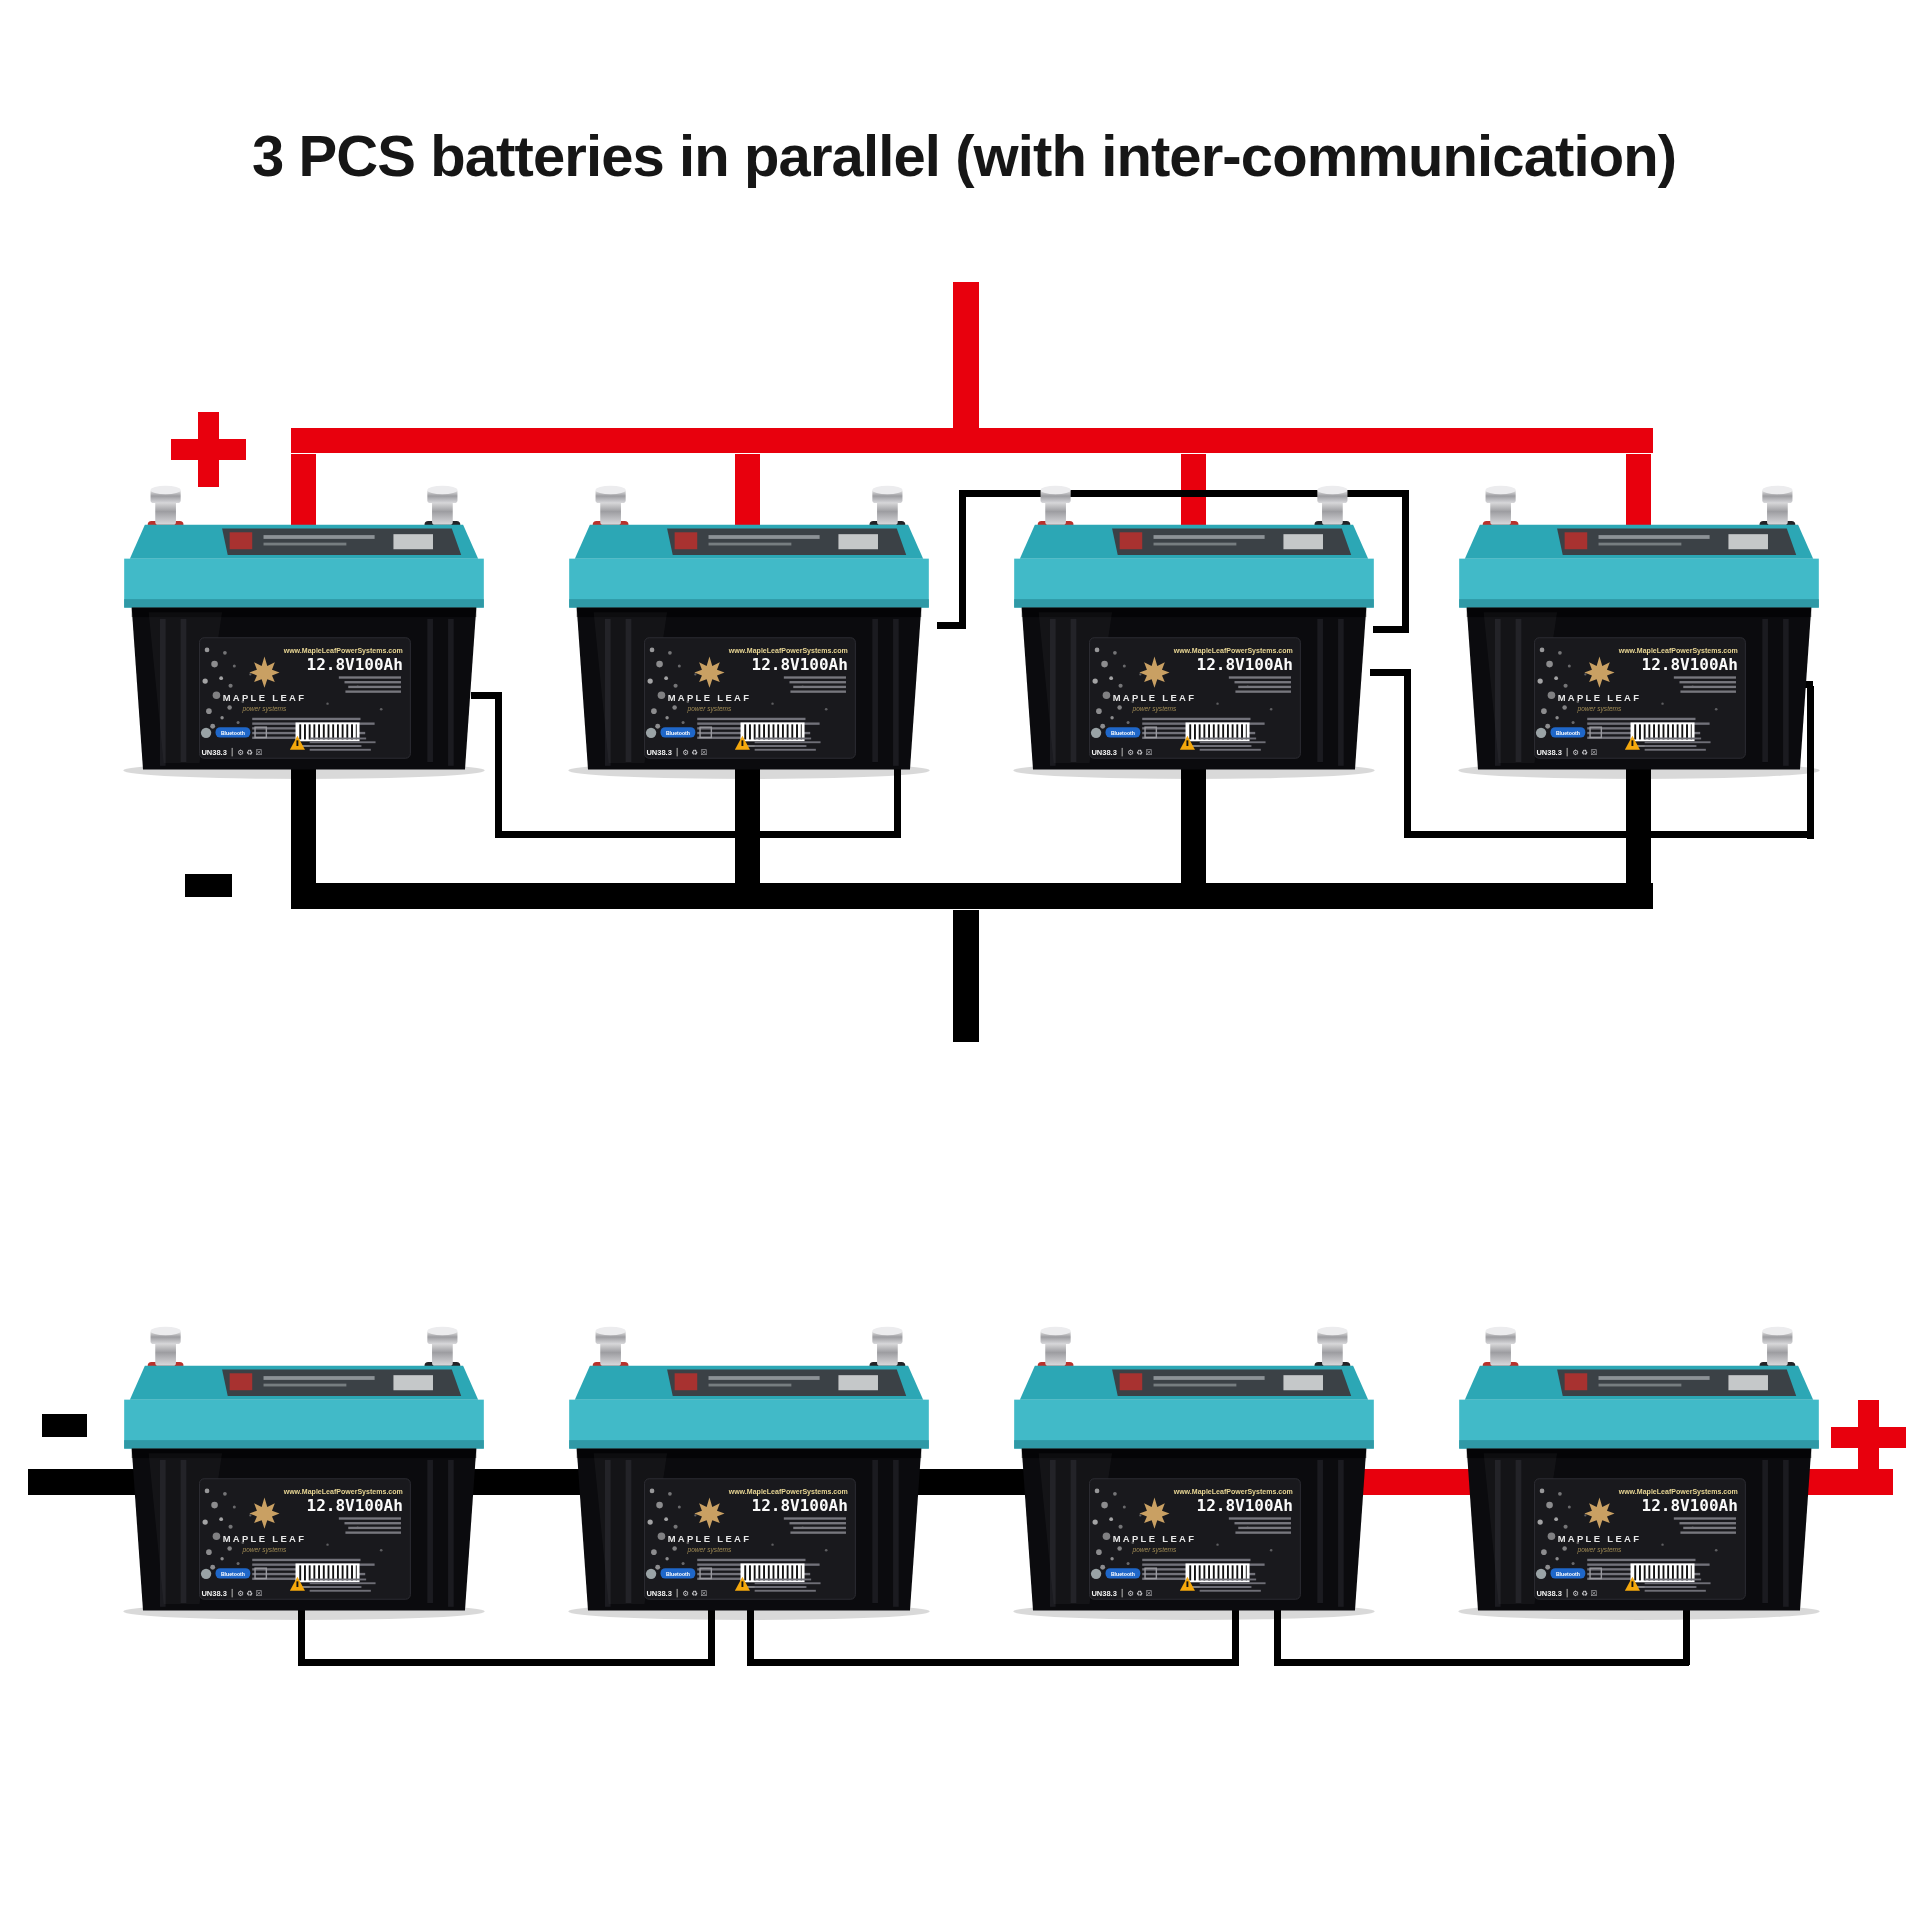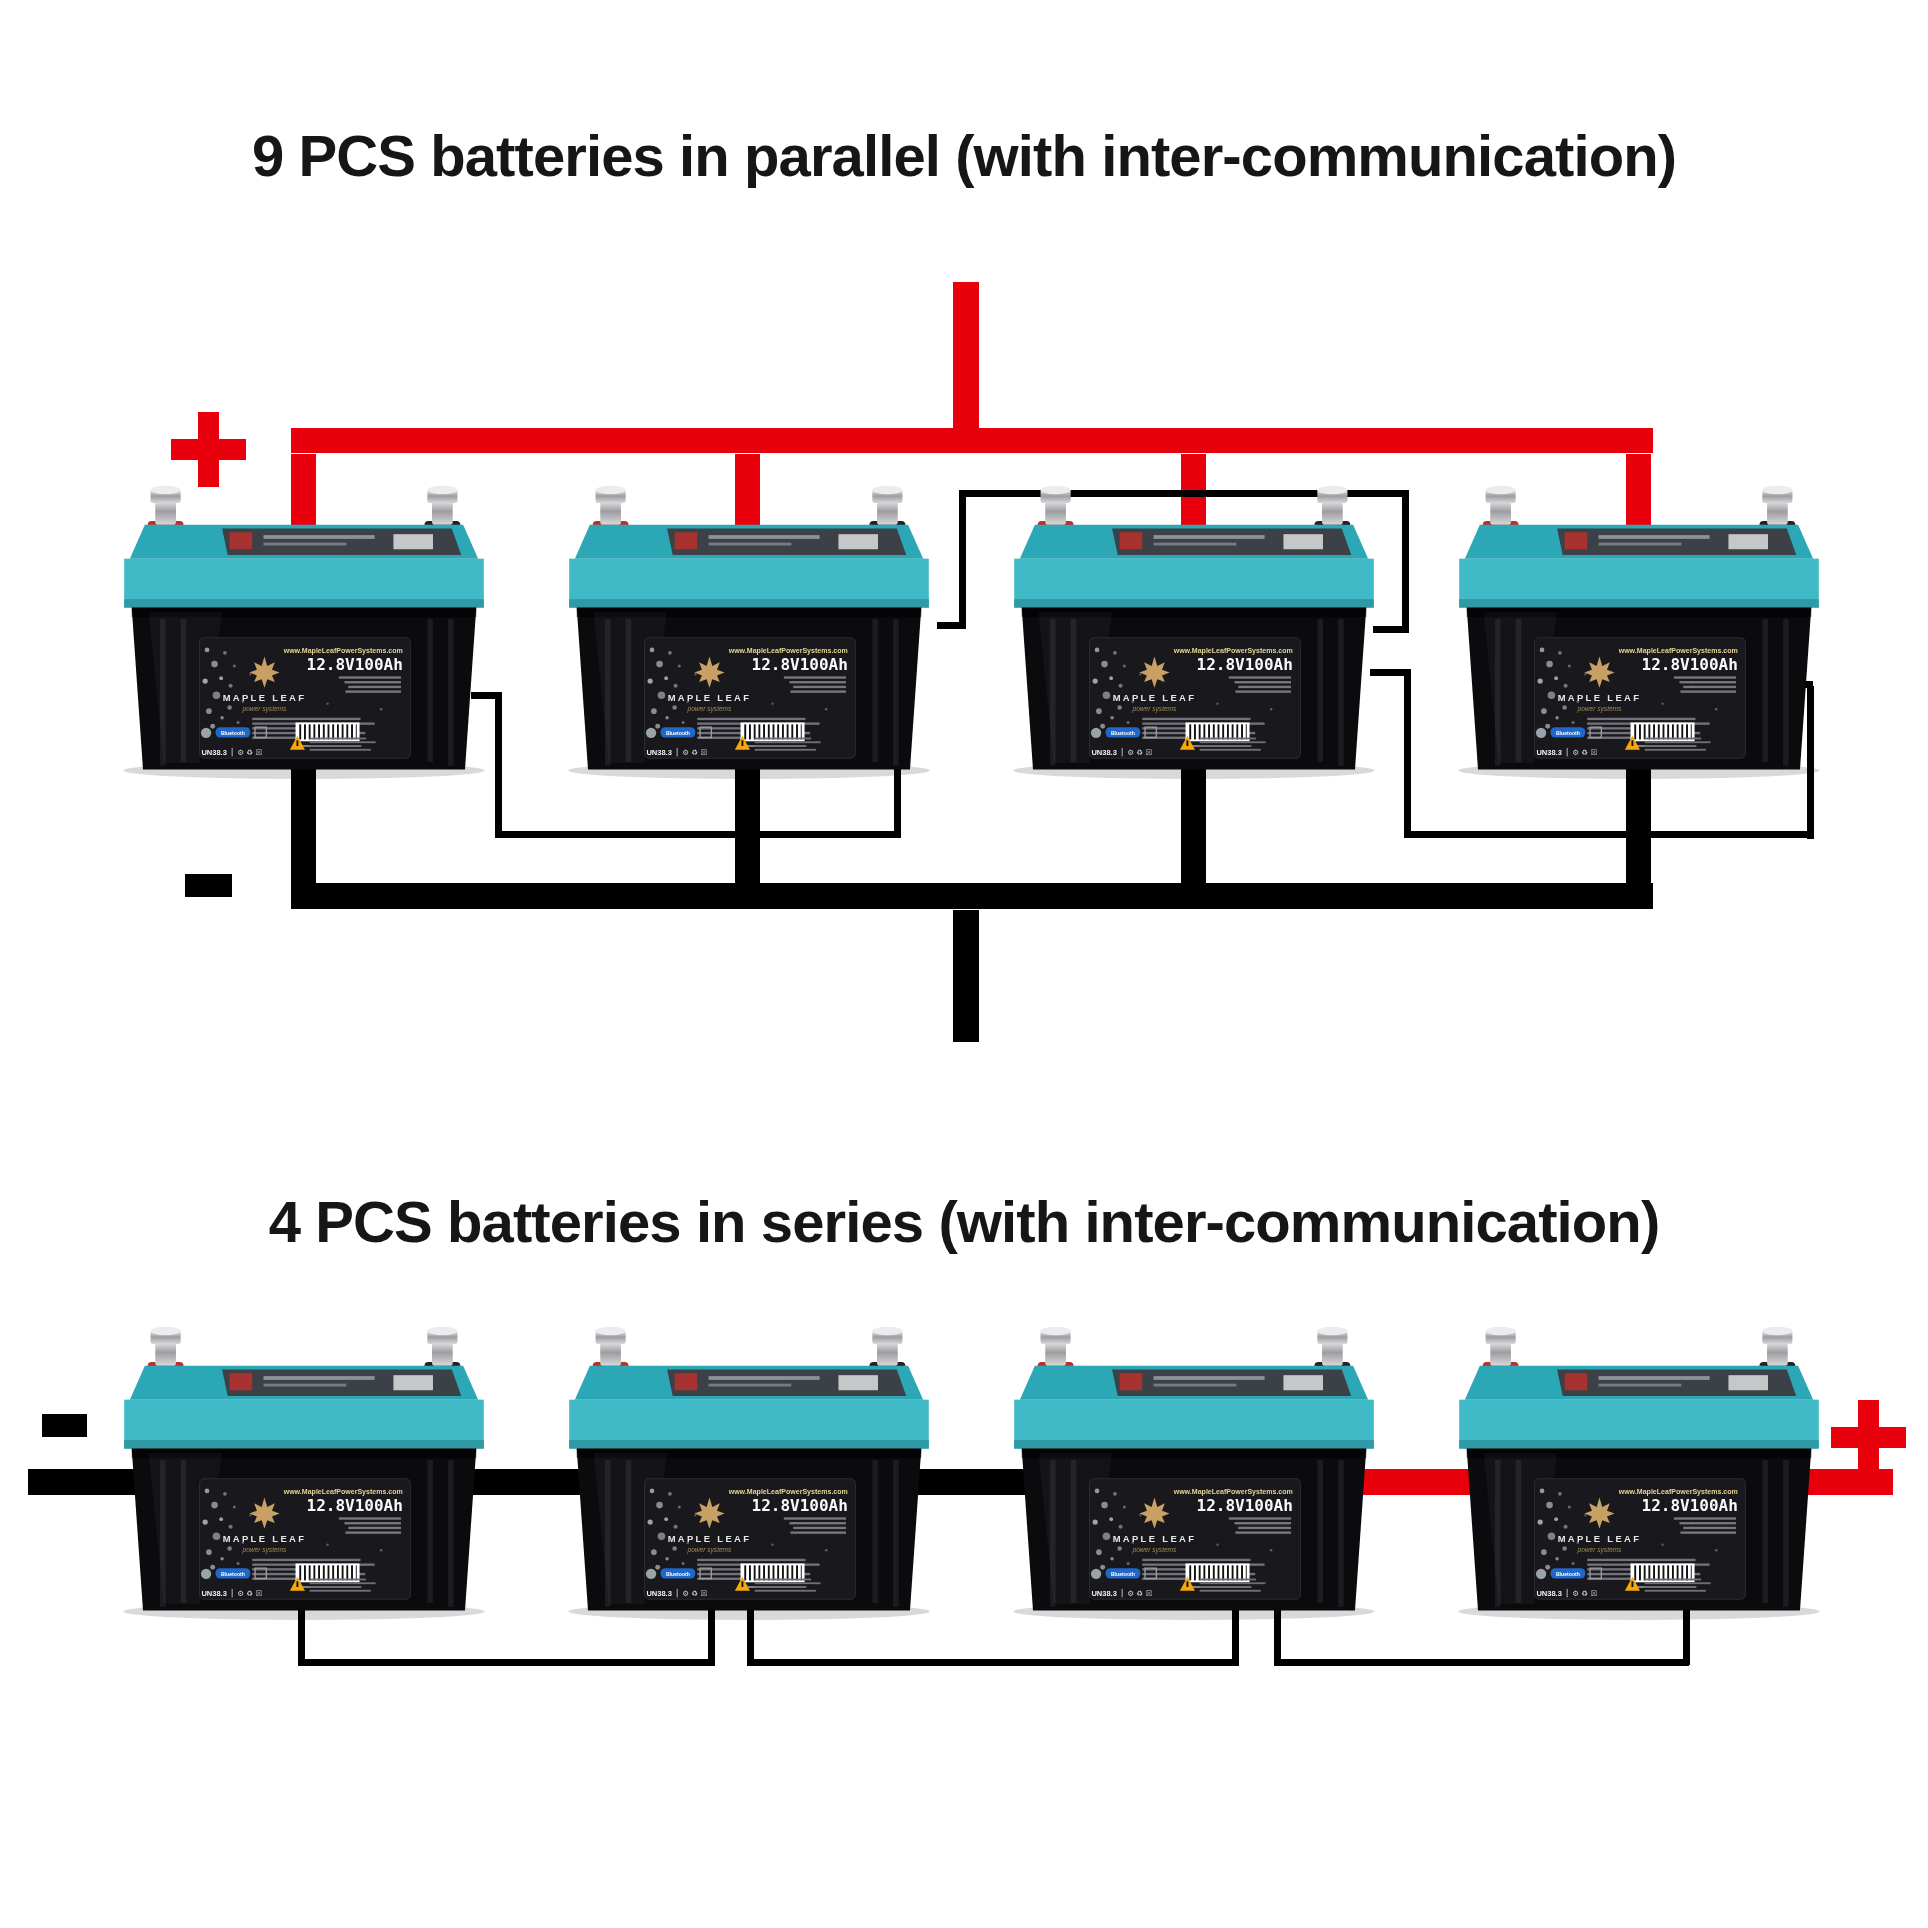--- a/index.html
+++ b/index.html
@@ -15,21 +15,21 @@
   .sym .bar{position:absolute;background:#e8000d;}
   .sym.neg .bar{background:#000;}
   .battery-slot{position:absolute;width:386px;height:297px;}
   .battery-slot svg{display:block;width:386px;height:297px;}
 </style>
 </head>
 <body>
 
 <div class="canvas">
 
-  <div class="diagram-title" style="top:122px;">9 PCS batteries in parallel (with inter-communication)</div>
+  <div class="diagram-title" style="top:122px;">3 PCS batteries in parallel (with inter-communication)</div>
 
   <div class="sym pos" style="left:171px;top:412px;width:75px;height:75px;">
     <div class="bar" style="left:0;top:27px;width:75px;height:21px;"></div>
     <div class="bar" style="left:27px;top:0;width:21px;height:75px;"></div>
   </div>
 
   <div class="sym neg" style="left:185px;top:874px;width:47px;height:22.6px;">
     <div class="bar" style="left:0;top:0;width:47px;height:22.6px;"></div>
   </div>
 
@@ -534,21 +534,20 @@
         <rect x="211" y="276" width="55" height="2"></rect>
             <rect x="211" y="280" width="65" height="2"></rect>
       </g>
       <text x="96" y="287" font-size="8" font-weight="700" fill="#f0f0f0">UN38.3</text>
       <rect x="128" y="279" width="1.5" height="9" fill="#888"></rect>
       <text x="134" y="287" font-size="8" fill="#c8c8cc" font-family="DejaVu Sans, sans-serif">⚙ ♻ ☒</text>
     </g>
   </svg>
     </div>
 
-  <div class="diagram-title" style="top:1188px;">4 PCS batteries in series (with inter-communication)</div>
 
   <div class="sym neg" style="left:42px;top:1414px;width:45px;height:22.6px;">
     <div class="bar" style="left:0;top:0;width:45px;height:22.6px;"></div>
   </div>
 
   <div class="sym pos" style="left:1831px;top:1400px;width:75px;height:75px;">
     <div class="bar" style="left:0;top:27px;width:75px;height:21px;"></div>
     <div class="bar" style="left:27px;top:0;width:21px;height:75px;"></div>
   </div>
 

